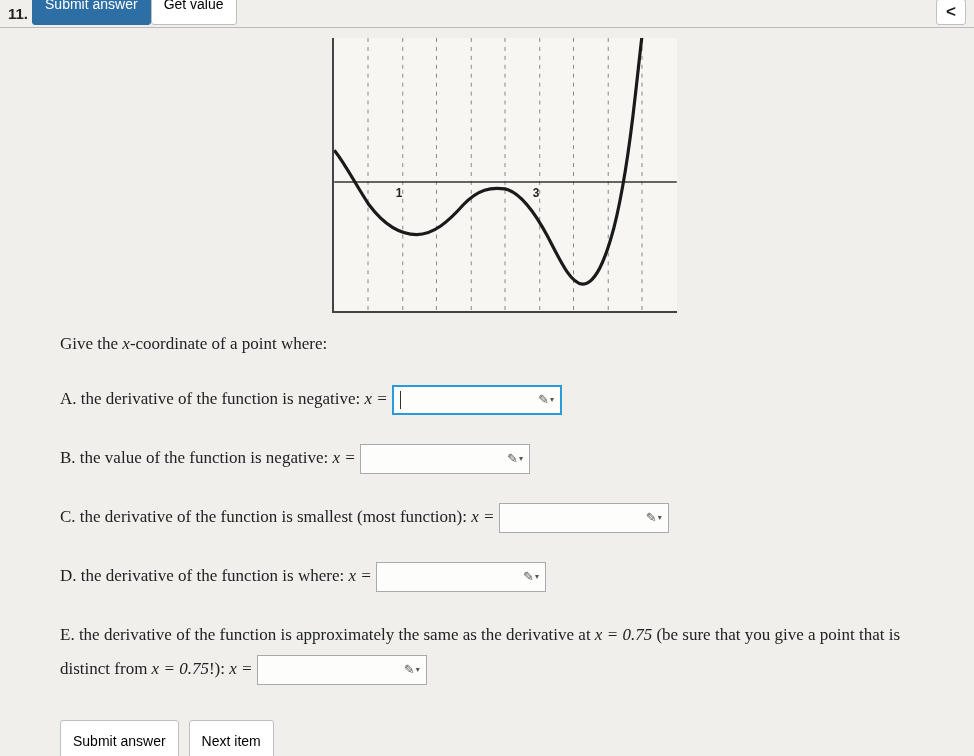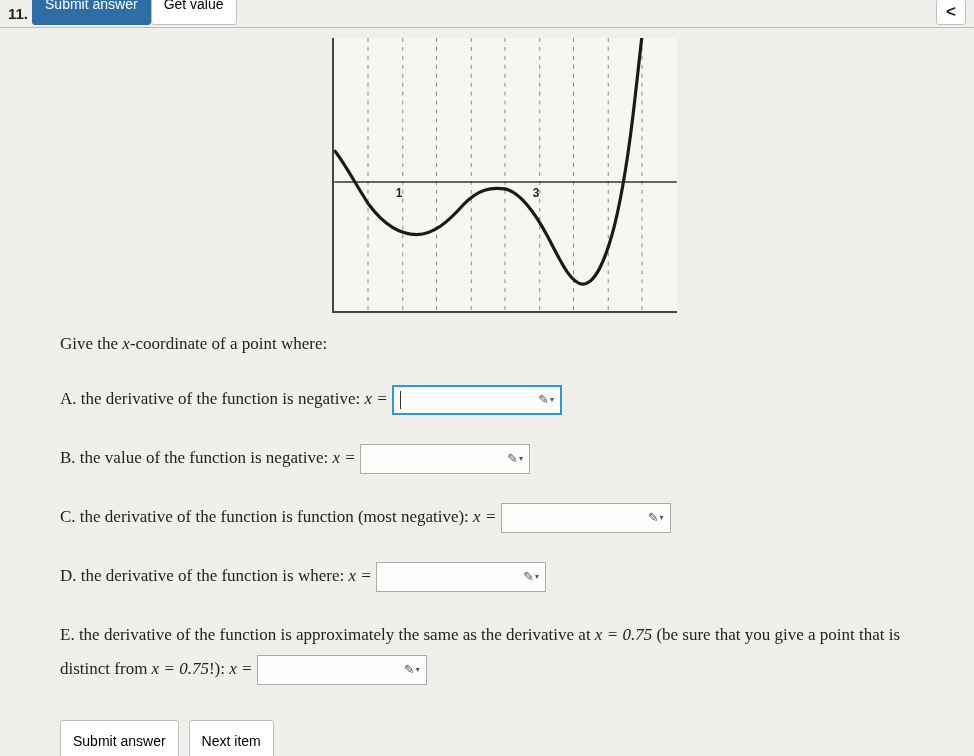--- a/index.html
+++ b/index.html
@@ -182,21 +182,21 @@
     <span>B.</span><span> the value of the function is negative: </span><span class="math">x =</span>
     <span class="ansbox">
       <span class="pencil">
           <span>✎</span>
           <span class="tri">▾</span>
         </span>
     </span>
   </div>
 
   <div class="qrow">
-    <span>C.</span><span> the derivative of the function is function (most negative): </span><span class="math">x =</span>
+    <span>C.</span><span> the derivative of the function is smallest (most function): </span><span class="math">x =</span>
     <span class="ansbox">
       <span class="pencil">
           <span>✎</span>
           <span class="tri">▾</span>
         </span>
     </span>
   </div>
 
   <div class="qrow">
     <span>D.</span><span> the derivative of the function is where: </span><span class="math">x =</span>

